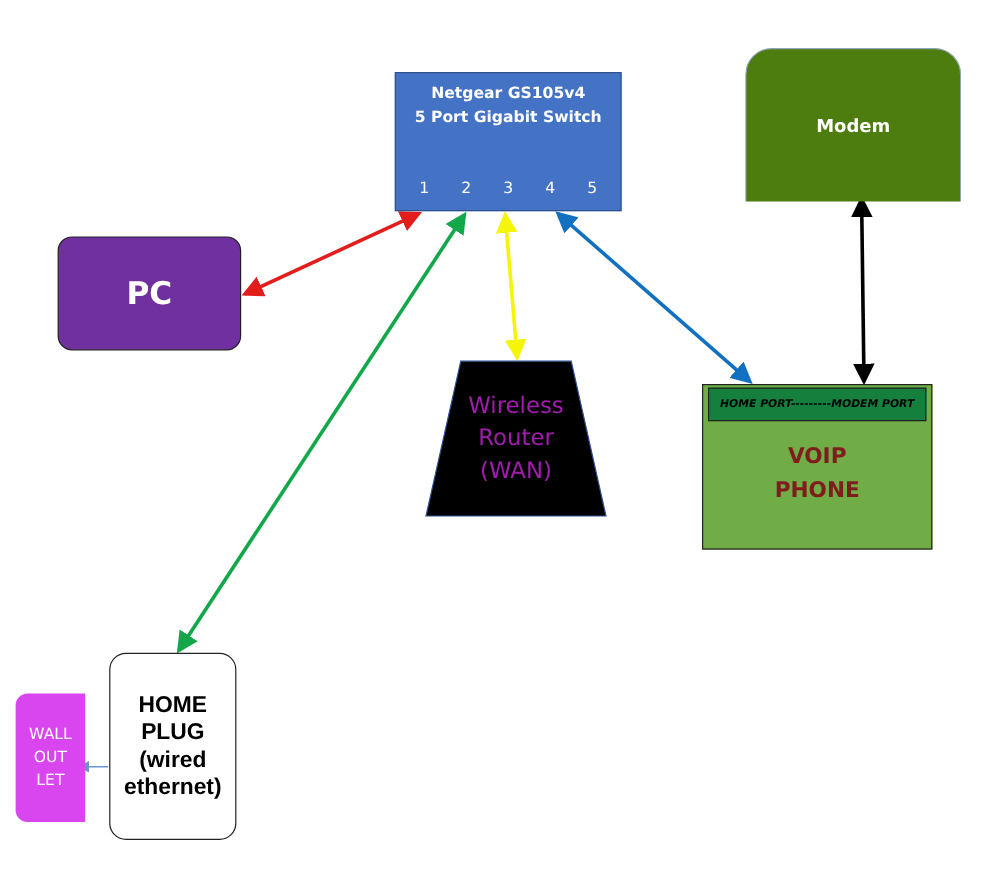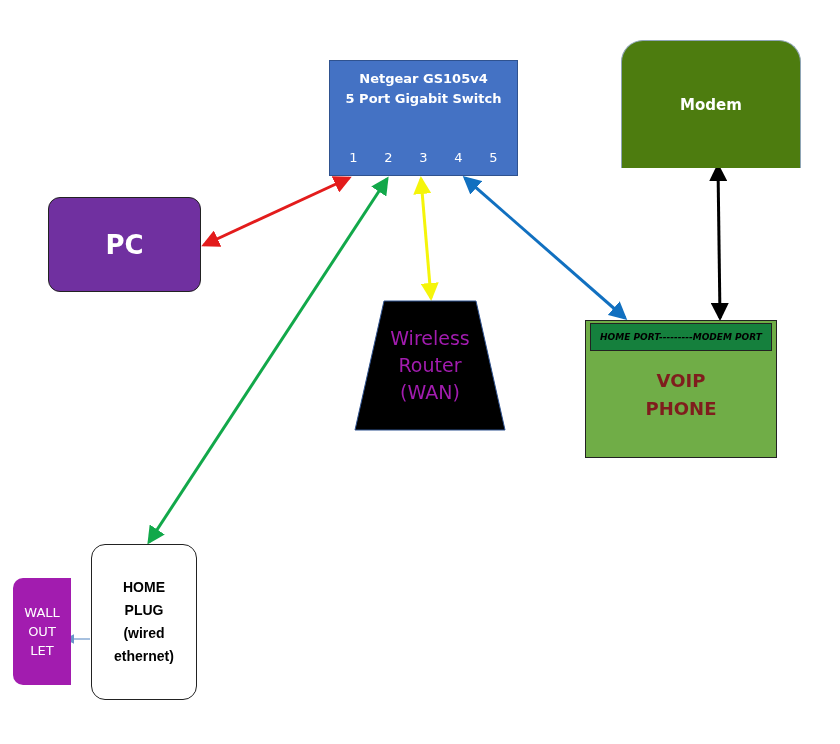--- a/index.html
+++ b/index.html
@@ -21,23 +21,23 @@
   #router svg { position: absolute; left: 0; top: 0; }
   #router .txt { position: relative; font-size: 19px; line-height: 27px; }
   #voip { left: 585px; top: 320px; width: 192px; height: 138px; background: #70ad47;
           border: 1px solid #222; justify-content: flex-start; }
   #voip .ports-label { width: 182px; height: 28px; margin-top: 2px; background: #15803d;
           border: 1px solid #222; box-sizing: border-box; font-style: italic; font-weight: bold;
           font-size: 9px; display: flex; align-items: center; justify-content: center; color: #000; }
   #voip .name { font-weight: bold; font-size: 18px; line-height: 28px; color: #7f1d1d; margin-top: 16px; }
   #homeplug { left: 91px; top: 544px; width: 106px; height: 156px; background: #fff;
               border: 1px solid #222; border-radius: 14px; font-family: "Liberation Sans", sans-serif;
-              font-size: 14px; line-height: 23px; color: #000; }
+              font-size: 19px; line-height: 23px; color: #000; }
   #homeplug .b { font-weight: bold; }
-  #outlet { left: 13px; top: 578px; width: 58px; height: 107px; background: #a21caf;
+  #outlet { left: 13px; top: 578px; width: 58px; height: 107px; background: #d946ef;
             border-radius: 10px 0 0 10px; color: #fff; font-size: 13px; line-height: 19px; }
   #links { position: absolute; left: 0; top: 0; }
 </style>
 </head>
 <body>
 
 <svg id="links" width="840" height="744">
   <defs>
     <marker id="ar-red" markerWidth="6" markerHeight="6" refX="5" refY="3" orient="auto-start-reverse">
         <path d="M0,0 L6,3 L0,6 z" fill="#e31c1c"></path>

